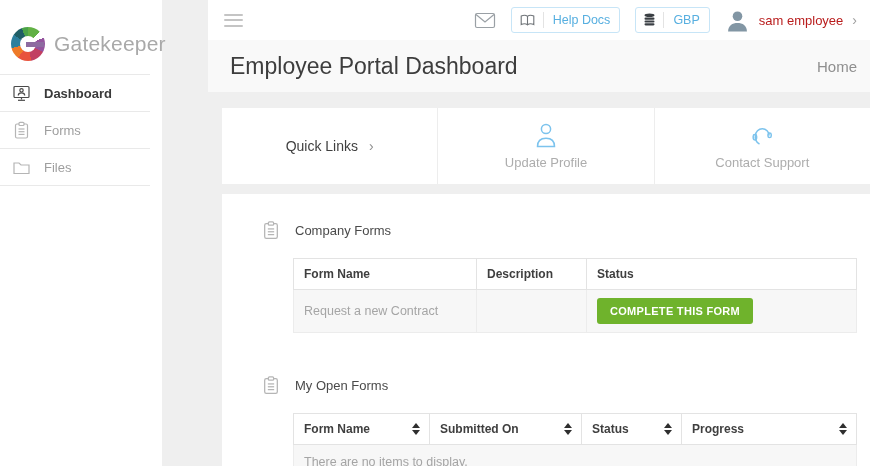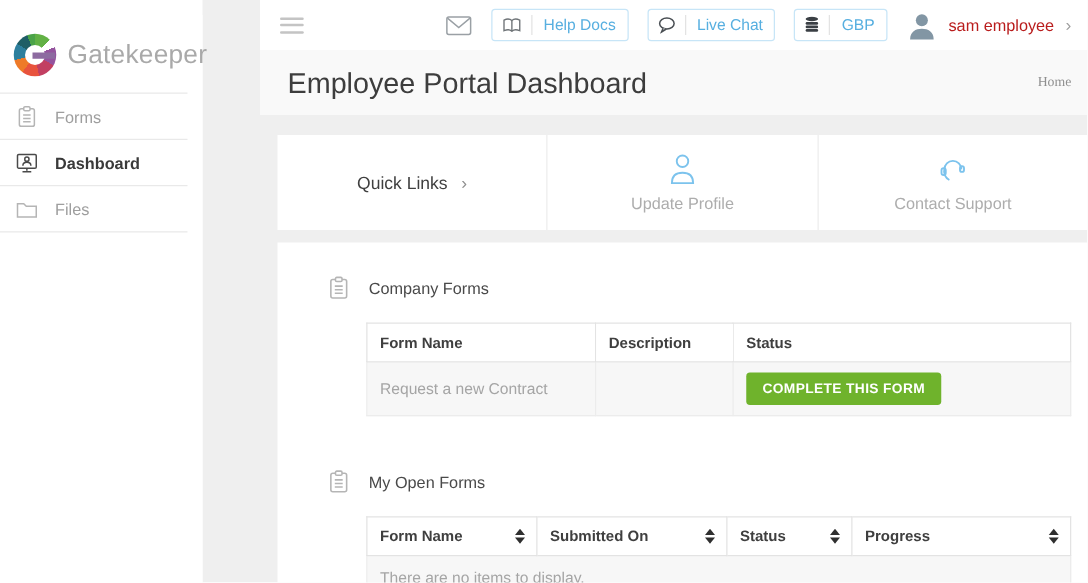--- a/index.html
+++ b/index.html
@@ -35,21 +35,21 @@
   .env-btn { display:flex; align-items:center; cursor:pointer; }
   .pill-btn { display:flex; align-items:center; height:26px; border:1px solid #c7e5f7; border-radius:3px; background:#fff; cursor:pointer; padding:0; }
   .pill-icon { display:flex; align-items:center; padding:0 7px; border-right:1px solid #e3e3e3; height:16px; }
   .pill-label { padding:0 9px; font-size:12.5px; color:#57afe0; white-space:nowrap; }
   .user { display:flex; align-items:center; gap:9px; cursor:pointer; }
   .user-name { font-size:13px; color:#b91c1c; }
   .chev { color:#9f9f9f; font-size:14px; line-height:1; }
 
   .titlebar { height:52px; background:#f9f9f9; display:flex; align-items:center; padding:0 13px 0 22px; }
   .page-title { font-size:23px; color:#3d3d3d; font-weight:400; }
-  .breadcrumb { margin-left:auto; font-size:11px; color:#8f8f8f; cursor:pointer;font-family:Liberation Serif, serif; }
+  .breadcrumb { margin-left:auto; font-size:15px; color:#8f8f8f; cursor:pointer; }
 
   .content { padding:16px 0 0 14px; }
 
   
   .quickbar { background:#fff; height:76px; display:flex; }
   .qsection { flex:1; display:flex; flex-direction:column; align-items:center; justify-content:center; cursor:pointer; }
   .qsection + .qsection { border-left:1px solid #ededed; }
   .quick-links-label { display:flex; align-items:center; gap:11px; font-size:14px; color:#3f3f3f; }
   .qchev { color:#8f8f8f; font-size:14px; }
   .qlabel { font-size:13px; color:#adadad; margin-top:5px; }
@@ -82,40 +82,40 @@
 
 <div class="sidebar">
   <div class="logo-row">
     <span class="glogo">
         <span class="ginner"></span>
         <span class="gbar"></span>
       </span>
     <span class="brand-text">Gatekeeper</span>
   </div>
   <div class="side-nav">
+    <div class="side-item active">
+      <svg width="19" height="19" viewBox="0 0 19 19" fill="none" stroke="#4a4a4a" stroke-width="1.2">
+        <rect x="2" y="2.5" width="15" height="11" rx="1"></rect>
+        <circle cx="9.5" cy="6.3" r="1.7"></circle>
+        <path d="M6.3 11.5 c0-2 1.4-2.7 3.2-2.7 s3.2 .7 3.2 2.7"></path>
+        <line x1="9.5" y1="13.5" x2="9.5" y2="15.5"></line>
+        <line x1="6" y1="16.3" x2="13" y2="16.3"></line>
+      </svg>
+      <span>Dashboard</span>
+    </div>
     <div class="side-item">
       <svg width="19" height="19" viewBox="0 0 19 19" fill="none" stroke="#b5b5b5" stroke-width="1.2">
         <rect x="3.5" y="3" width="12" height="14" rx="1.5"></rect>
         <rect x="7" y="1.3" width="5" height="3.2" rx="1" fill="#fff"></rect>
         <line x1="6.5" y1="8" x2="12.5" y2="8"></line>
         <line x1="6.5" y1="10.7" x2="12.5" y2="10.7"></line>
         <line x1="6.5" y1="13.4" x2="12.5" y2="13.4"></line>
       </svg>
       <span>Forms</span>
     </div>
-    <div class="side-item active">
-      <svg width="19" height="19" viewBox="0 0 19 19" fill="none" stroke="#4a4a4a" stroke-width="1.2">
-        <rect x="2" y="2.5" width="15" height="11" rx="1"></rect>
-        <circle cx="9.5" cy="6.3" r="1.7"></circle>
-        <path d="M6.3 11.5 c0-2 1.4-2.7 3.2-2.7 s3.2 .7 3.2 2.7"></path>
-        <line x1="9.5" y1="13.5" x2="9.5" y2="15.5"></line>
-        <line x1="6" y1="16.3" x2="13" y2="16.3"></line>
-      </svg>
-      <span>Dashboard</span>
-    </div>
     <div class="side-item">
       <svg width="19" height="19" viewBox="0 0 19 19" fill="none" stroke="#b5b5b5" stroke-width="1.2">
         <path d="M2 5 h5 l2 2 h8 v8.5 h-15 z"></path>
       </svg>
       <span>Files</span>
     </div>
   </div>
 </div>
 
 <div class="main">
@@ -134,29 +134,20 @@
         </svg>
       </span>
       <span class="pill-btn">
         <span class="pill-icon">
           <svg width="17" height="13" viewBox="0 0 17 13" fill="none" stroke="#6f7478" stroke-width="1.1">
             <path d="M8.5 2.4 C7 1.1 4.3 1.1 2.2 2.1 V10.6 C4.3 9.6 7 9.6 8.5 10.9 C10 9.6 12.7 9.6 14.8 10.6 V2.1 C12.7 1.1 10 1.1 8.5 2.4 Z"></path>
             <line x1="8.5" y1="2.4" x2="8.5" y2="10.9"></line>
           </svg>
         </span>
         <span class="pill-label">Help Docs</span>
-      </span>
-      <span class="pill-btn">
-        <span class="pill-icon">
-          <svg width="15" height="14" viewBox="0 0 15 14" fill="none" stroke="#4a4f54" stroke-width="1.2">
-            <ellipse cx="7.5" cy="5.8" rx="5.8" ry="4.4"></ellipse>
-            <path d="M4.5 9.6 L3.2 12.6 L7 10.2" fill="#fff"></path>
-          </svg>
-        </span>
-        <span class="pill-label">Live Chat</span>
       </span>
       <span class="pill-btn">
         <span class="pill-icon">
           <svg width="13" height="14" viewBox="0 0 13 14" fill="#3a3f44">
             <ellipse cx="6.5" cy="2.2" rx="5" ry="1.8"></ellipse>
             <rect x="1.5" y="4.6" width="10" height="2.2" rx="1.1"></rect>
             <rect x="1.5" y="7.4" width="10" height="2.2" rx="1.1"></rect>
             <rect x="1.5" y="10.2" width="10" height="2.2" rx="1.1"></rect>
           </svg>
         </span>

